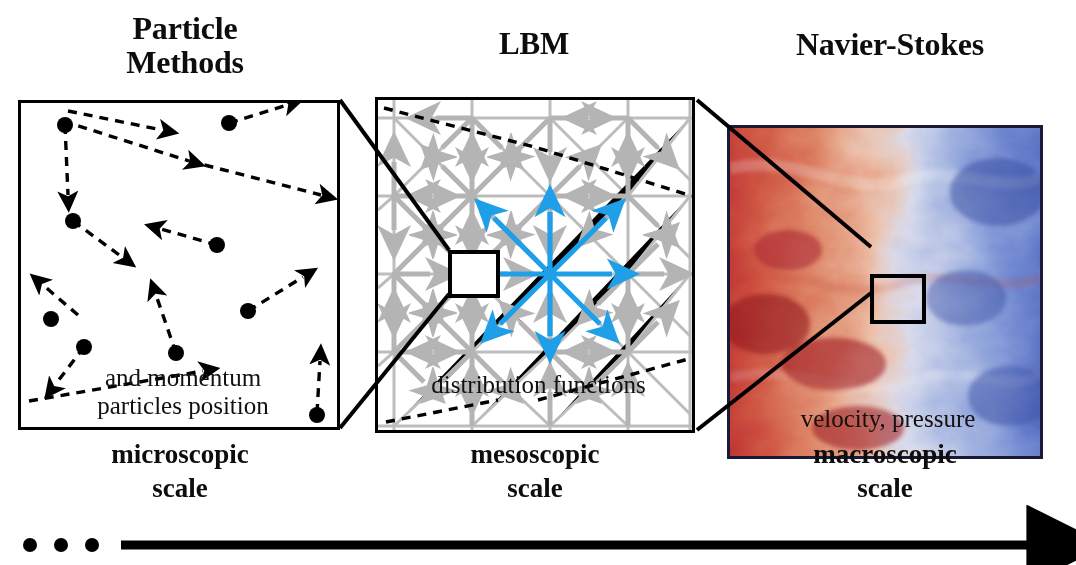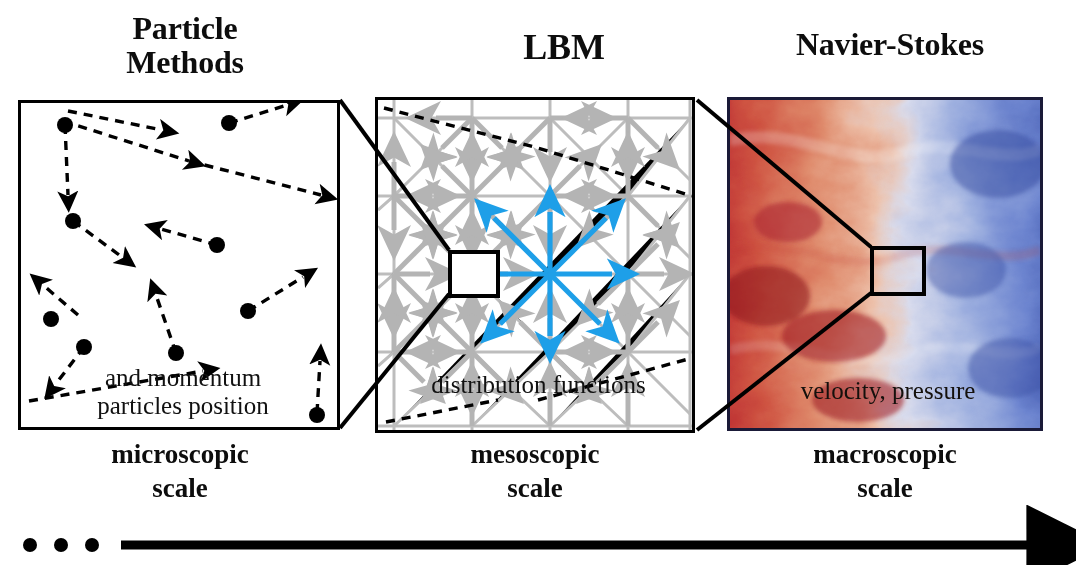--- a/index.html
+++ b/index.html
@@ -29,22 +29,22 @@
     font-family: "Liberation Serif", "DejaVu Serif", serif;
     color: #0d0d0d;
     line-height: 1.06;
     letter-spacing: -0.2px;
   }
   #title-particle {
     left: 40px; top: 12px; width: 290px;
     font-size: 32px;
   }
   #title-lbm {
-    left: 424px; top: 28px; width: 280px;
-    font-size: 36px;
+    left: 394px; top: 28px; width: 280px;
+    font-size: 31px;
   }
   #title-ns {
     left: 740px; top: 28px; width: 300px;
     font-size: 32px;
   }
   .panel {
     position: absolute;
     box-sizing: border-box;
     background: #ffffff;
     border: 3px solid #000000;
@@ -273,21 +273,21 @@
         <path d="M8,322 L120,300"></path>
       </g>
 
       <rect x="72" y="152" width="48" height="44" fill="#ffffff" stroke="#000" stroke-width="4"></rect>
     </svg>
     <div class="caption-in" id="cap-meso">
       <div>distribution functions</div>
     </div>
   </div>
 
-  <div class="panel" id="panel-macro" style="border-color:#1a1a38;">
+  <div class="panel" id="panel-macro" style="border-color:#1a1a38;margin-top:28px;">
     <svg class="abs-svg" width="310" height="328" viewBox="0 0 310 328" preserveAspectRatio="none">
       <defs>
         <linearGradient id="base-cw" x1="0" y1="0" x2="1" y2="0">
           <stop offset="0" stop-color="#b5202c"></stop>
           <stop offset="0.18" stop-color="#cf5442"></stop>
           <stop offset="0.34" stop-color="#e08d6e"></stop>
           <stop offset="0.47" stop-color="#eec3ad"></stop>
           <stop offset="0.56" stop-color="#d9dced"></stop>
           <stop offset="0.70" stop-color="#9fb1e0"></stop>
           <stop offset="0.86" stop-color="#6d85d0"></stop>

